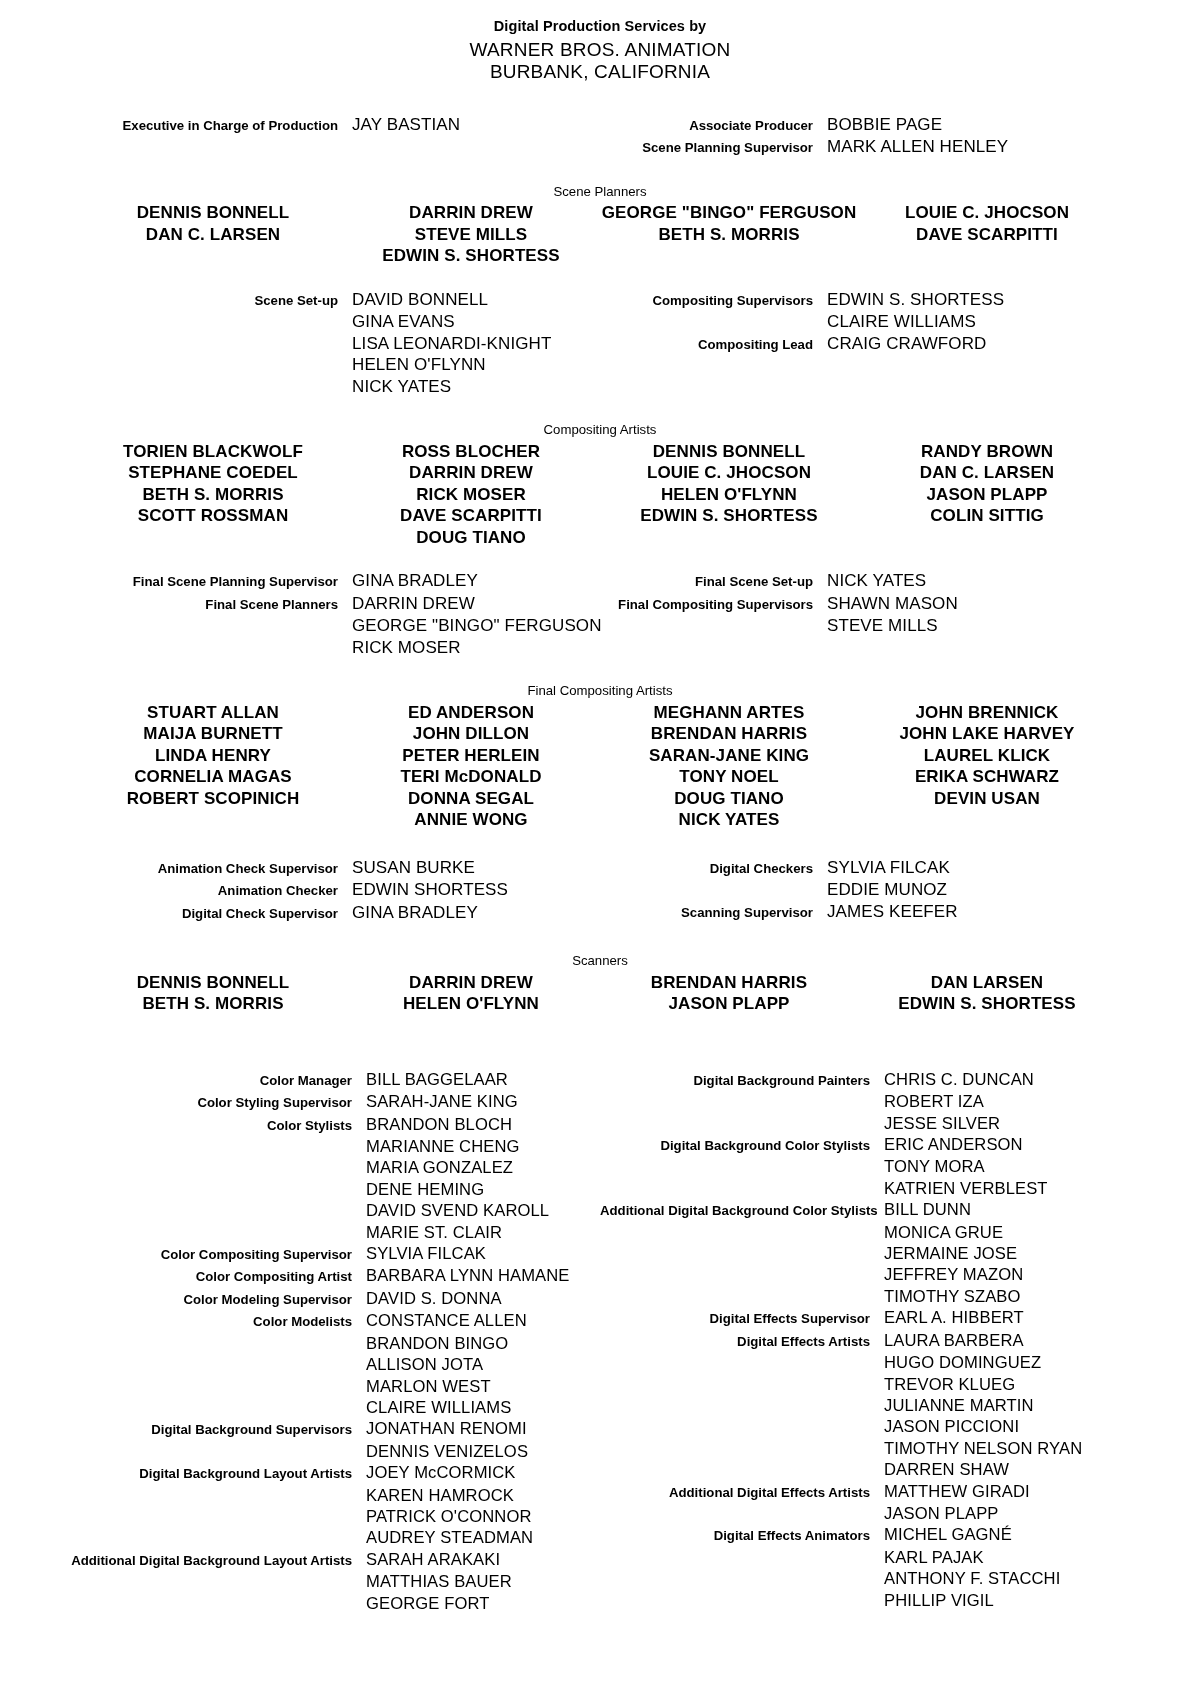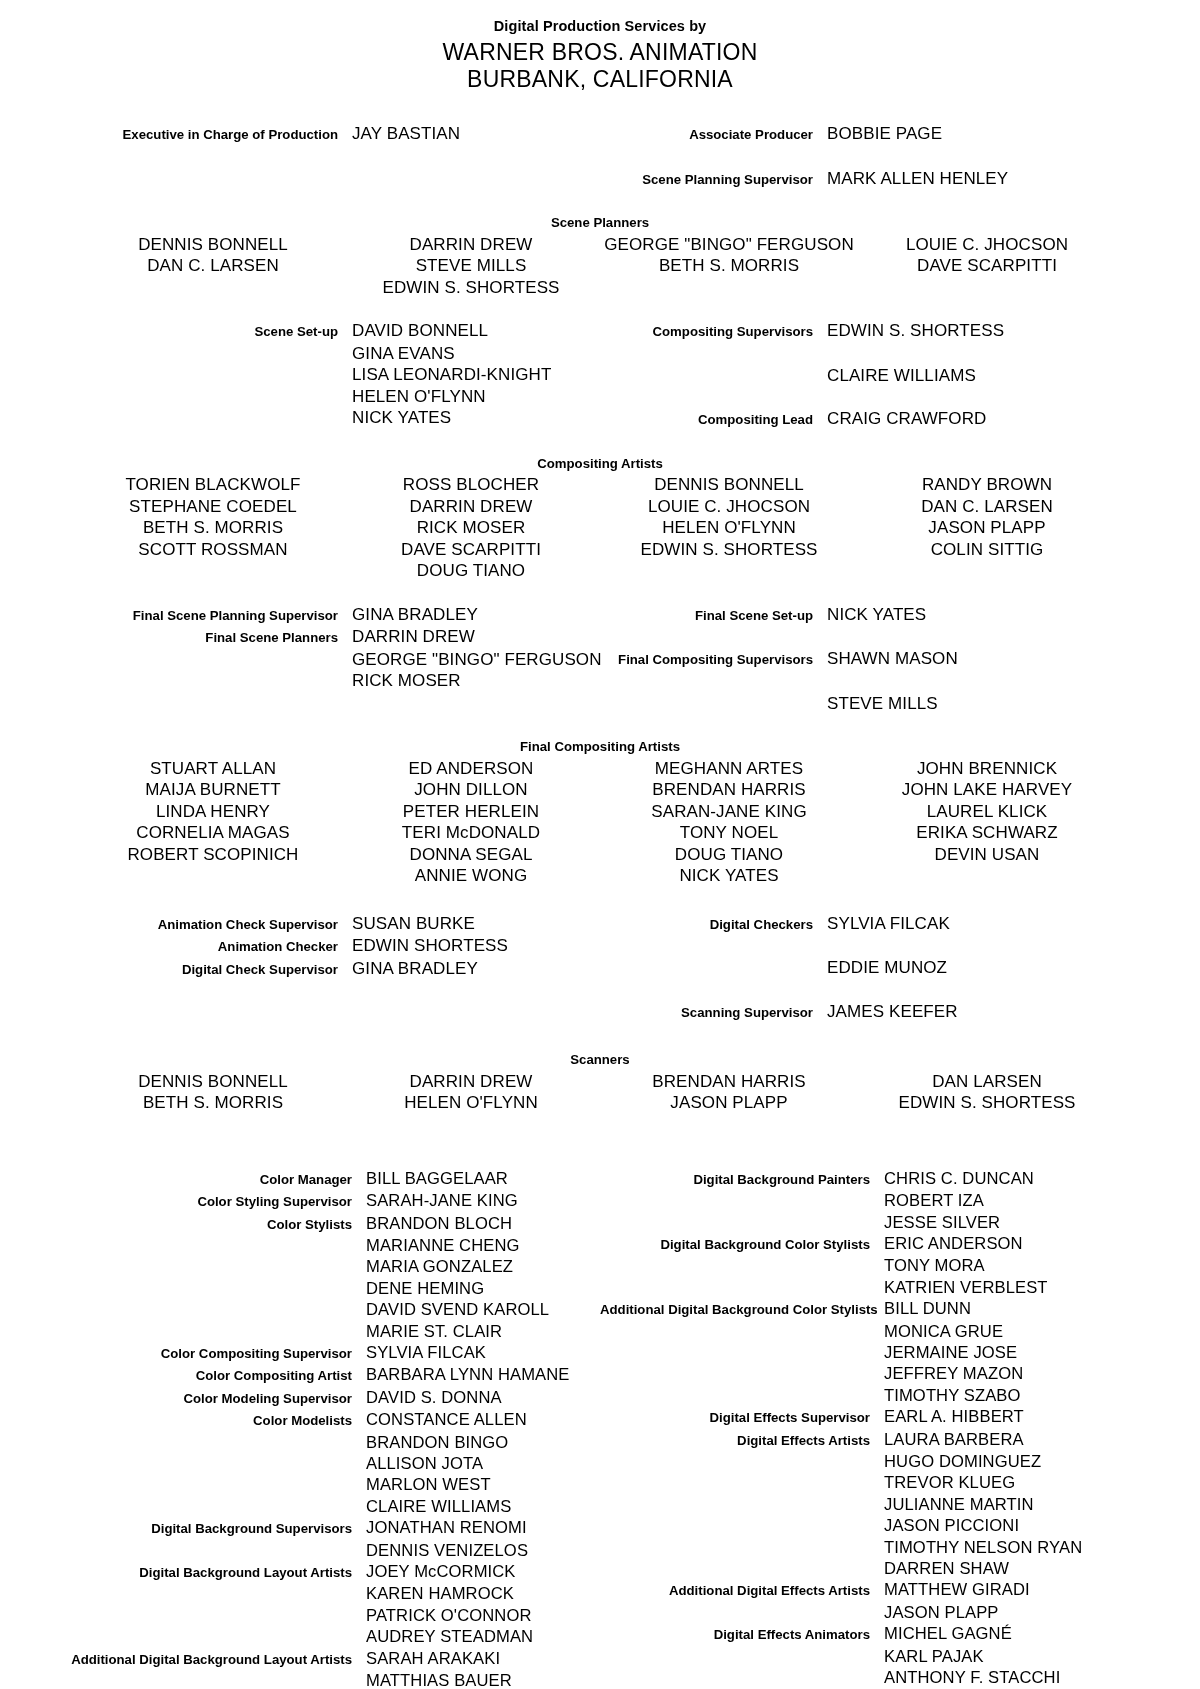--- a/index.html
+++ b/index.html
@@ -23,38 +23,38 @@
 
   
   .header { text-align: center; }
   .header .line-small {
     font-size: 14.5px;
     font-weight: bold;
     letter-spacing: 0.1px;
     margin-bottom: 5px;
   }
   .header .line-big {
-    font-size: 23px;
+    font-size: 19px;
     font-weight: 400;
     letter-spacing: 0.2px;
     line-height: 1.18;
   }
 
   
   .pair-section {
     display: flex;
     width: 1200px;
     box-sizing: border-box;
   }
   .pair-col {
     display: flex;
     flex-direction: column;
   }
   .pair-col.left  { width: 600px; padding-left: 16px; }
-  .pair-col.right { width: 600px; gap: 22px; }
+  .pair-col.right { width: 600px; }
 
   .pair-row {
     display: flex;
     align-items: baseline;
     line-height: 21.5px;
   }
   .pair-row .role {
     text-align: right;
     font-size: 13.2px;
     font-weight: bold;
@@ -73,36 +73,36 @@
   
   .pair-col.left .role  { width: 322px; }
   
   .pair-col.right .role { width: 205px; }
 
   
   .grid-section { width: 1200px; }
   .grid-title {
     text-align: center;
     font-size: 13.2px;
-    font-weight: bold;
+    font-weight: normal;
     line-height: 21.5px;
   }
   .grid-rows { display: flex; flex-direction: column; }
   .grid-row {
     display: flex;
     line-height: 21.5px;
   }
   .grid-cell {
     flex: 1 1 0;
     text-align: center;
     font-size: 17px;
     white-space: nowrap;
     letter-spacing: 0.1px;
   }
-  .grid-rows.inset { padding: 0 84px; }
+  .grid-rows.inset { padding: 0 84px; font-weight: bold; }
   .sp-22 { height: 22px; }
   .sp-26 { height: 26px; }
   .sp-30 { height: 30px; }
   .sp-38 { height: 38px; }
 
   
   .bottom {
     display: flex;
     width: 1200px;
     margin-top: 16px;

